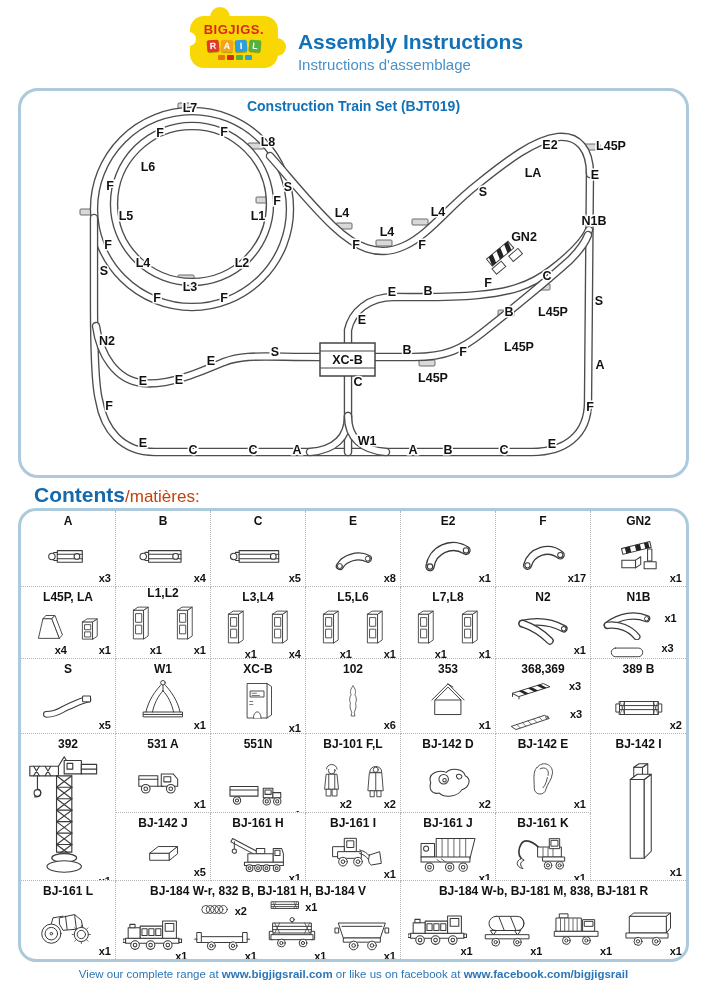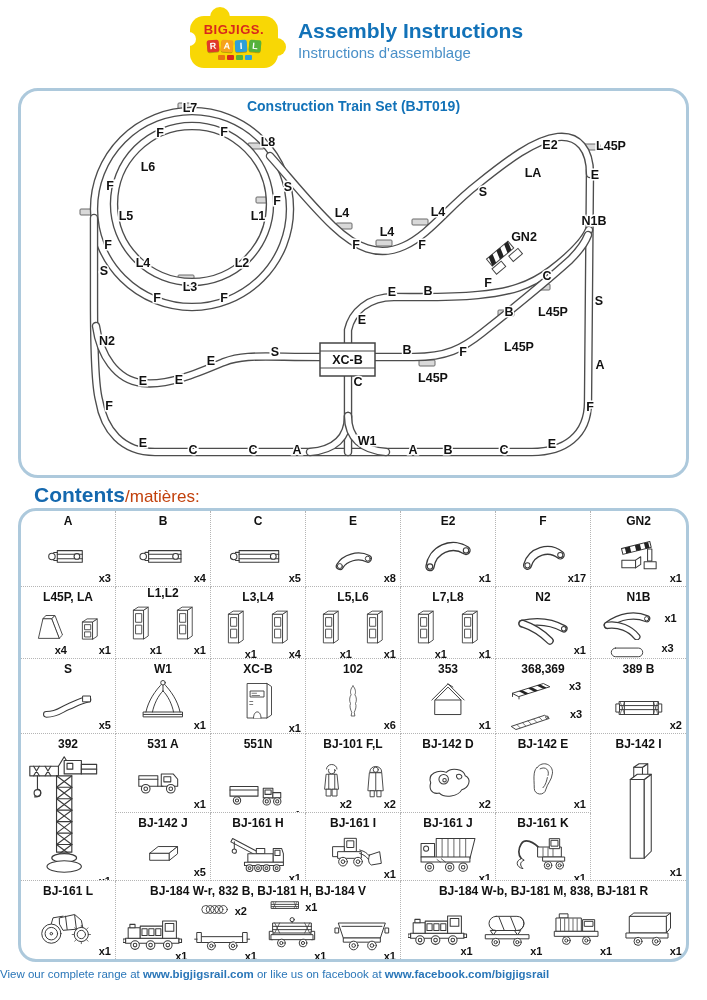--- a/index.html
+++ b/index.html
@@ -1,18 +1,18 @@
 <!DOCTYPE html>
 <html><head>
 <meta charset="utf-8">
 <style>
   html,body{margin:0;padding:0;background:#fff;}
   #page{position:relative;width:707px;height:1000px;background:#fff;font-family:"Liberation Sans",sans-serif;overflow:hidden;}
   
-  #header{position:absolute;left:0;top:8px;width:100%;display:flex;justify-content:center;align-items:center;gap:14px;}
+  #header{position:absolute;left:0;top:8px;width:100%;display:flex;justify-content:center;align-items:flex-end;gap:14px;}
   #logo{position:relative;width:100px;height:66px;}
   #logo .blob{position:absolute;left:6px;top:8px;width:88px;height:52px;background:#f8d705;border-radius:14px;}
   #logo .knob-top{position:absolute;left:26px;top:-1px;width:20px;height:20px;background:#f8d705;border-radius:50%;}
   #logo .knob-right{position:absolute;right:-2px;top:30px;width:18px;height:18px;background:#f8d705;border-radius:50%;}
   #logo .notch-left{position:absolute;left:-2px;top:24px;width:14px;height:14px;background:#fff;border-radius:50%;}
   #logo .bigjigs{position:absolute;left:0;top:14px;width:100%;text-align:center;color:#d8281c;font-weight:bold;font-size:13px;letter-spacing:.5px;}
   #logo .rail{position:absolute;left:0;top:32px;width:100%;display:flex;justify-content:center;gap:2px;}
   #logo .rail span{display:inline-block;width:12px;height:12px;font-size:9px;font-weight:bold;color:#fff;text-align:center;line-height:12px;border-radius:2px;box-shadow:0 1px 0 rgba(0,0,0,.25);}
   #logo .train{position:absolute;left:34px;top:47px;display:flex;gap:2px;}
   #logo .train i{display:block;width:7px;height:5px;border-radius:1px;}
@@ -35,21 +35,21 @@
   .items.stack{flex-direction:column;gap:1px;align-items:stretch;}
   .item{display:flex;flex-direction:column;align-items:center;flex:1;min-width:0;}
   .items.stack .item{flex-direction:row;justify-content:center;align-items:flex-end;gap:10px;}
   .icon{display:flex;justify-content:center;}
   .icon svg{display:block;}
   .qty{font-weight:bold;font-size:11px;color:#111;align-self:flex-end;line-height:1;margin-top:-1px;}
   .items.stack .qty{align-self:center;margin-bottom:6px;}
   .topline{display:flex;align-items:flex-end;gap:3px;margin-bottom:1px;}
   .topline .qty{align-self:flex-end;margin:0;}
   
-  #footer{position:absolute;left:0;top:968px;width:100%;text-align:left;color:#2a76b8;font-size:11.5px;}
+  #footer{position:absolute;left:0;top:968px;width:100%;text-align:center;color:#2a76b8;font-size:11.5px;}
   #footer .b{font-weight:bold;}
 </style>
 </head>
 <body>
 
 <div id="page">
 
   <div id="header">
     <div id="logo">
       <div class="knob-top"></div>

